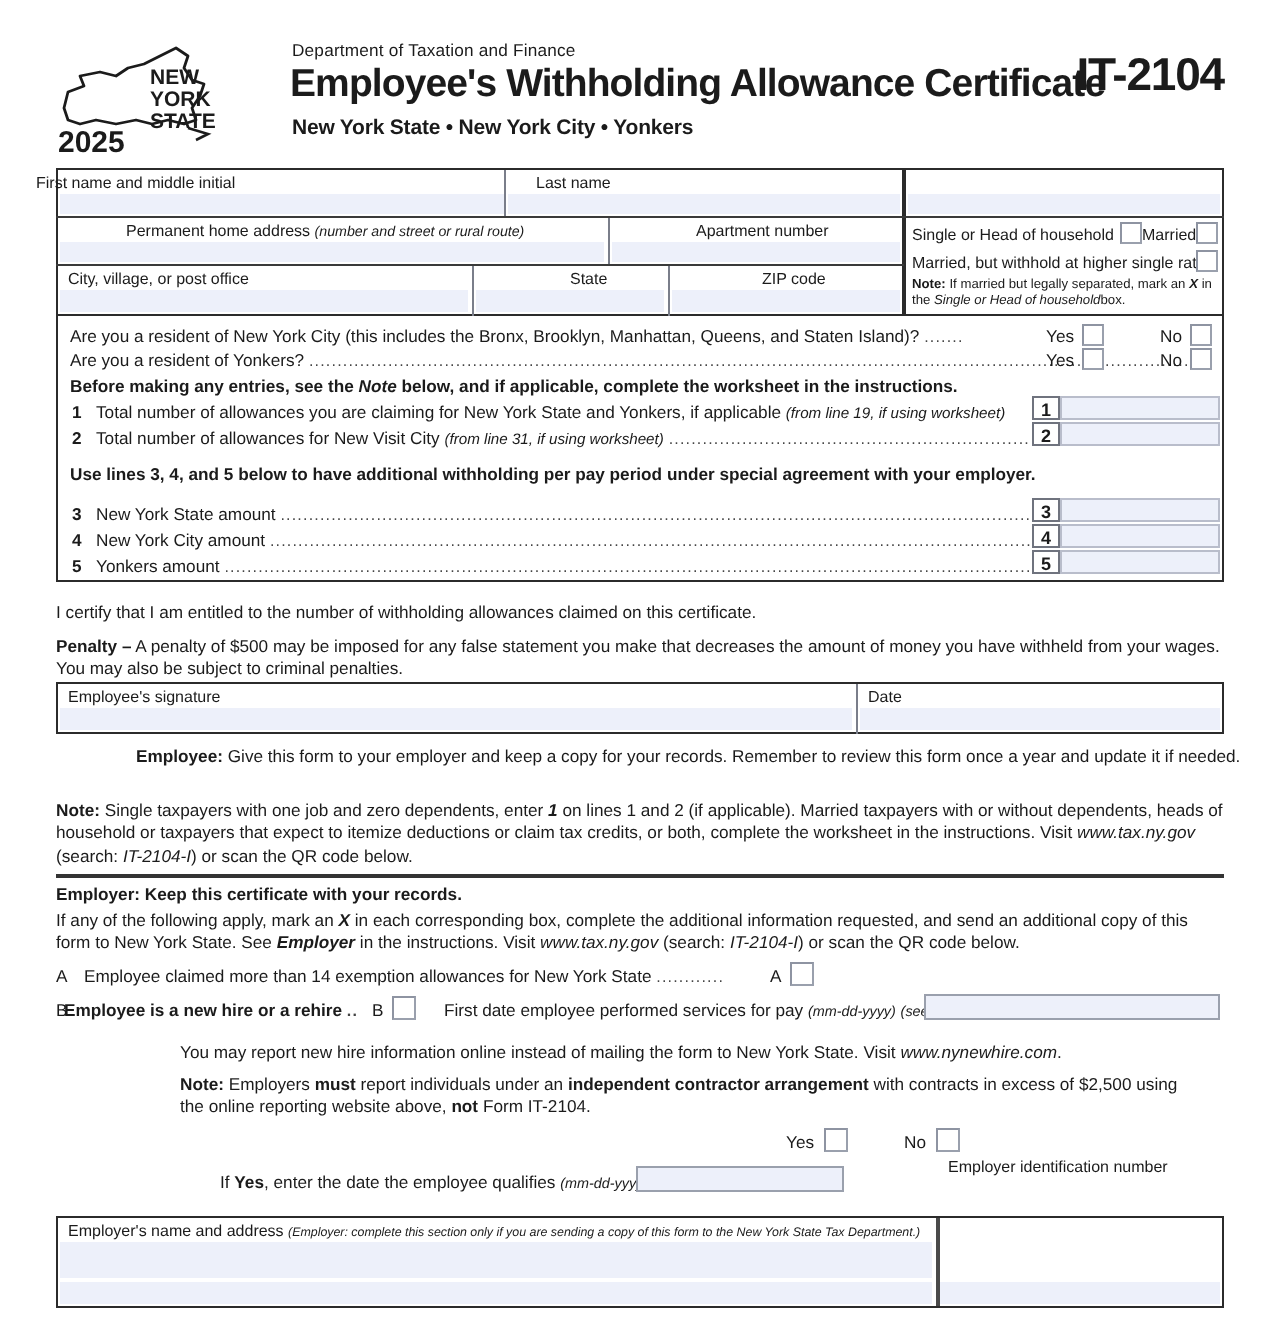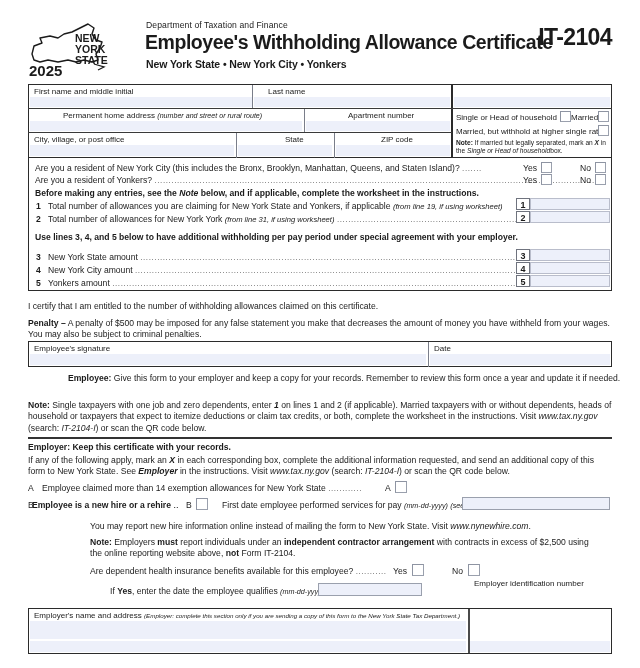--- a/index.html
+++ b/index.html
@@ -67,21 +67,21 @@
 
     <div class="hdr-dept">Department of Taxation and Finance</div>
     <div class="hdr-title">Employee's Withholding Allowance Certificate</div>
     <div class="hdr-sub">New York State • New York City • Yonkers</div>
     <div class="hdr-form">IT-2104</div>
   </div>
 
   <div class="frame" style="left:28px;top:84px;width:424px;height:74px;"></div>
   <div class="frame" style="left:452px;top:84px;width:160px;height:74px;"></div>
 
-  <div class="lbl" style="left:34px;top:87px;">First name and middle initial</div>
+  <div class="lbl" style="left:18px;top:87px;">First name and middle initial</div>
   <div class="bx fill" style="left:30px;top:97px;width:222px;height:10px;"></div>
   <div class="lbl" style="left:268px;top:87px;">Last name</div>
   <div class="bx fill" style="left:254px;top:97px;width:196px;height:10px;"></div>
   <div class="hr" style="left:28px;top:108px;width:424px;"></div>
   <div class="vr" style="left:252px;top:85px;height:23px;background:#7a7e8a;"></div>
 
   <div class="lbl" style="left:458px;top:96px;margin-left:36px;">Your Social Security number</div>
   <div class="bx fill" style="left:454px;top:97px;width:156px;height:10px;"></div>
   <div class="hr" style="left:452px;top:108px;width:160px;"></div>
 
@@ -149,21 +149,21 @@
   <div class="txt b" style="left:36px;top:201px;">1</div>
   <div class="txt" style="left:48px;top:201px;">
     <span>Total number of allowances you are claiming for New York State and Yonkers, if applicable</span>
     <i style="font-size:7.6px;">(from line 19, if using worksheet)</i>
   </div>
   <div class="numbox" style="left:516px;top:198px;width:14px;height:12px;line-height:12px;">1</div>
   <div class="numfield" style="left:530px;top:198px;width:80px;height:12px;"></div>
 
   <div class="txt b" style="left:36px;top:214px;">2</div>
   <div class="txt" style="left:48px;top:214px;">
-    <span>Total number of allowances for New York York</span>
+    <span>Total number of allowances for New Visit City</span>
     <i style="font-size:7.6px;">(from line 31, if using worksheet)</i>
     <span class="dots">................................................................</span>
   </div>
   <div class="numbox" style="left:516px;top:211px;width:14px;height:12px;line-height:12px;">2</div>
   <div class="numfield" style="left:530px;top:211px;width:80px;height:12px;"></div>
 
   <div class="txt b" style="left:35px;top:232px;">Use lines 3, 4, and 5 below to have additional withholding per pay period under special agreement with your employer.</div>
 
   <div class="txt b" style="left:36px;top:252px;">3</div>
   <div class="txt" style="left:48px;top:252px;">
@@ -264,24 +264,20 @@
     <b>Note:</b>
     <span>Employers</span>
     <b>must</b>
     <span>report individuals under an</span>
     <b>independent contractor arrangement</b>
     <span>with contracts in excess of $2,500 using the online reporting website above,</span>
     <b>not</b>
     <span>Form IT-2104.</span>
   </div>
 
-  <div class="txt" style="left:90px;top:566px;">
-    <span>Are dependent health insurance benefits available for this employee?</span>
-    <span class="dots">...........</span>
-  </div>
   <div class="txt" style="left:393px;top:566px;">Yes</div>
   <div class="ckbox" style="left:412px;top:564px;width:12px;height:12px;"></div>
   <div class="txt" style="left:452px;top:566px;">No</div>
   <div class="ckbox" style="left:468px;top:564px;width:12px;height:12px;"></div>
 
   <div class="txt" style="left:110px;top:586px;">
     <span>If</span>
     <b>Yes</b><span>, enter the date the employee qualifies</span>
     <i style="font-size:7.2px;">(mm-dd-yyyy)</i><span>:</span>
   </div>

